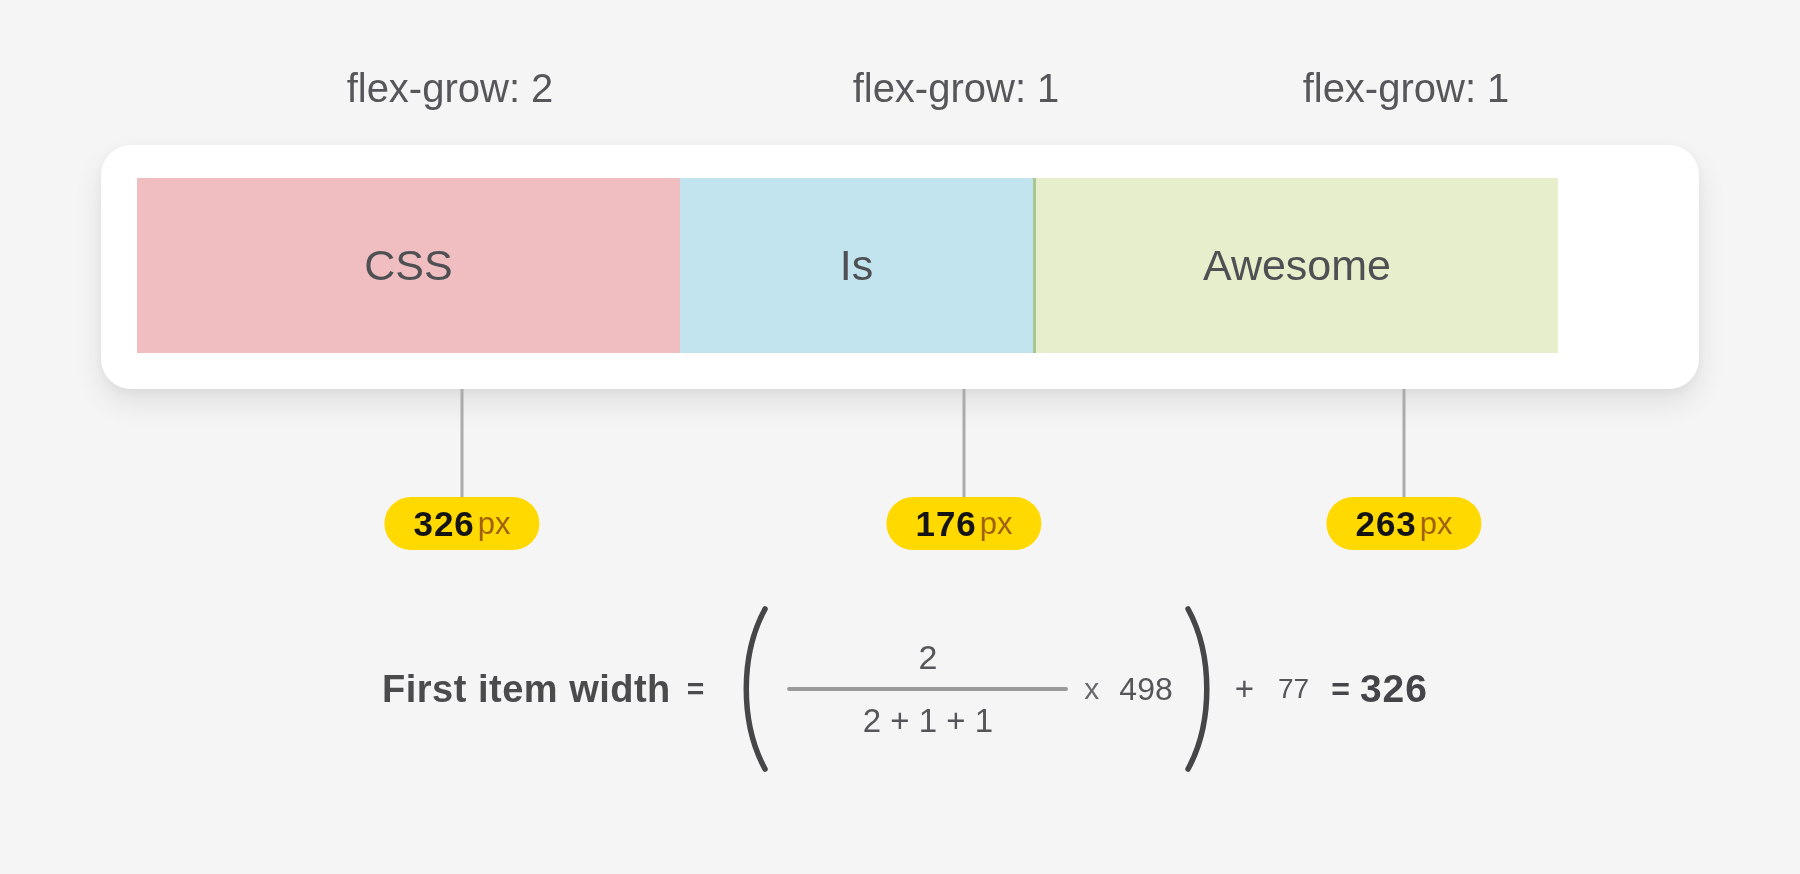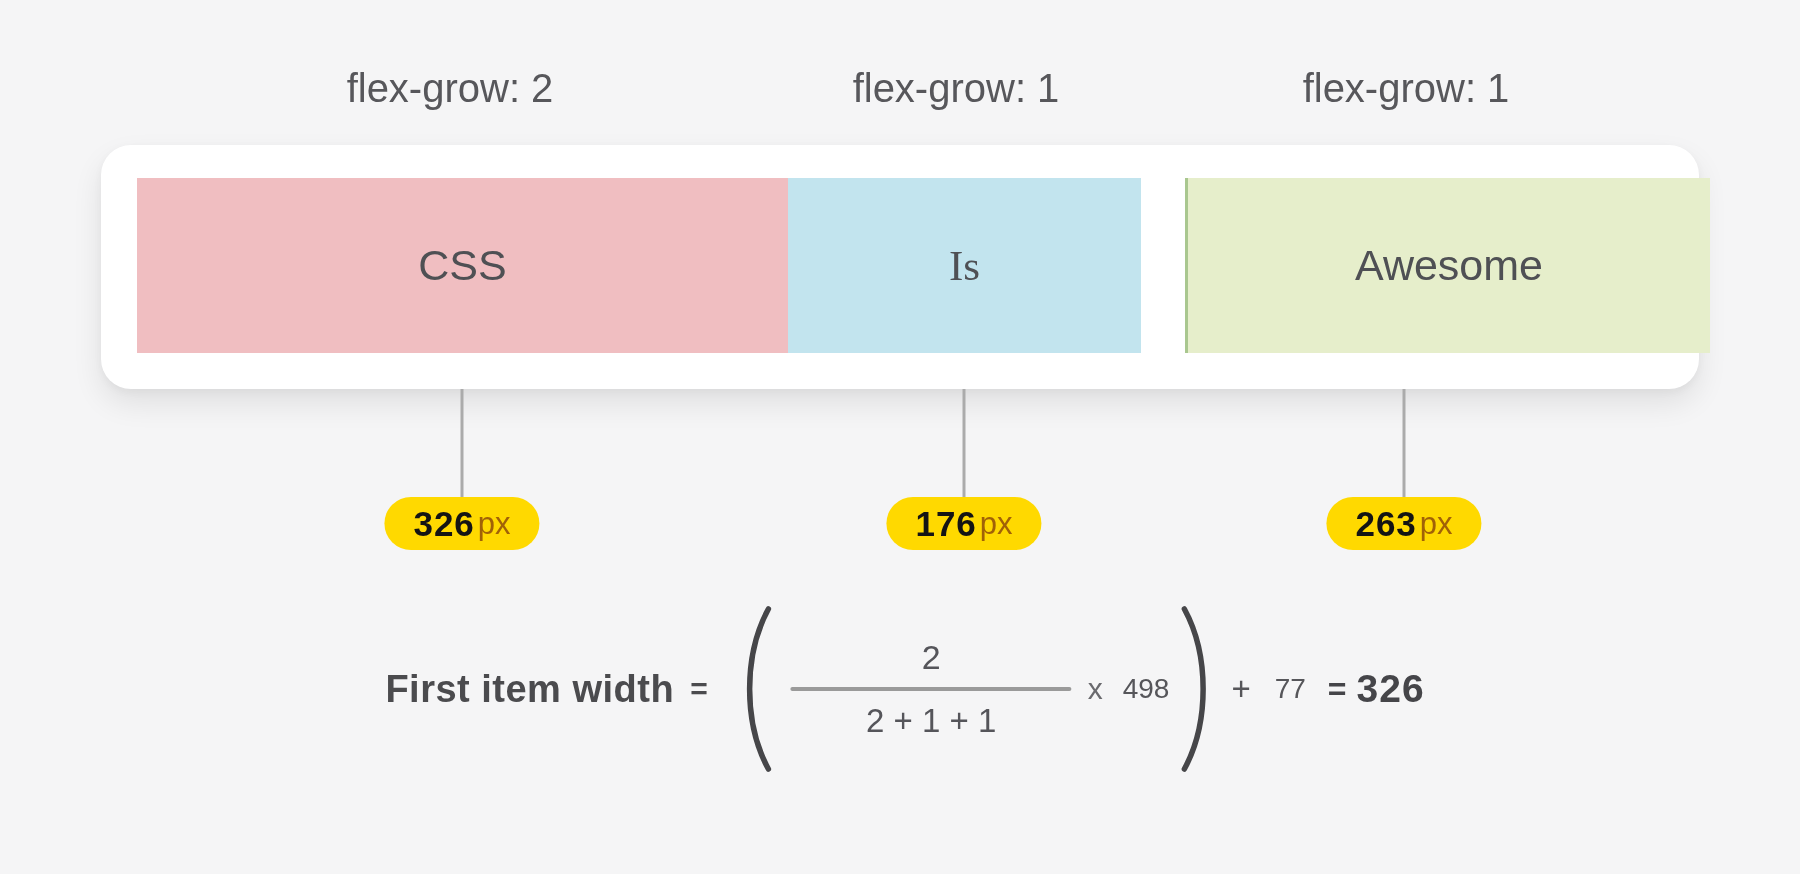--- a/index.html
+++ b/index.html
@@ -31,23 +31,23 @@
     box-shadow:0 14px 30px rgba(0,0,0,0.09),0 3px 8px rgba(0,0,0,0.04);
   }
   .flex-bar{
     position:absolute;left:36px;top:33px;height:175px;
     display:flex;
   }
   .flex-item{
     height:175px;display:flex;align-items:center;justify-content:center;
     font-size:43px;color:#4f5054;box-sizing:border-box;
   }
-  .item-css{width:651px;background:#f0bec1;}
-  .item-is{width:353px;background:#c2e4ee;font-family:Liberation Serif, serif;}
-  .item-awesome{width:525px;background:#e6eecb;border-left:3px solid #a9c78f;margin-left:44px;}
+  .item-css{width:543px;background:#f0bec1;}
+  .item-is{width:353px;background:#c2e4ee;}
+  .item-awesome{width:525px;background:#e6eecb;border-left:3px solid #a9c78f;}
 
   
   .connector{
     position:absolute;top:389px;height:108px;width:3px;
     background:#ababab;transform:translateX(-50%);
   }
   .connector.c1{left:462px;}
   .connector.c2{left:964px;}
   .connector.c3{left:1404px;}
 
@@ -72,21 +72,21 @@
     display:flex;align-items:center;white-space:nowrap;
   }
   .f-label{font-size:38px;font-weight:700;color:#4b4b4e;letter-spacing:0.5px;}
   .f-eq{font-size:30px;font-weight:700;color:#4b4b4e;margin-left:16px;}
   .f-paren{margin-left:24px;flex:none;display:block;}
   .fraction{margin-left:15px;text-align:center;}
   .f-num{font-size:34px;color:#55555a;line-height:40px;}
   .frac-bar{width:281px;height:4px;background:#9a9a9a;border-radius:2px;margin:10px 0;}
   .f-den{font-size:33px;color:#55555a;line-height:40px;}
   .f-x{font-size:30px;color:#6a6a6e;margin-left:16px;}
-  .f-498{font-size:28px;color:#56565a;margin-left:20px;}
+  .f-498{font-size:32px;color:#56565a;margin-left:20px;}
   .f-paren-close{margin-left:8px;flex:none;display:block;}
   .f-plus{font-size:33px;color:#56565a;margin-left:10px;}
   .f-77{font-size:28px;color:#56565a;margin-left:24px;}
   .f-res-eq{font-size:32px;font-weight:700;color:#454549;margin-left:22px;}
   .f-res{font-size:39px;font-weight:700;color:#454549;margin-left:10px;letter-spacing:1px;}
 </style>
 </head>
 <body>
 
 <div class="canvas">

